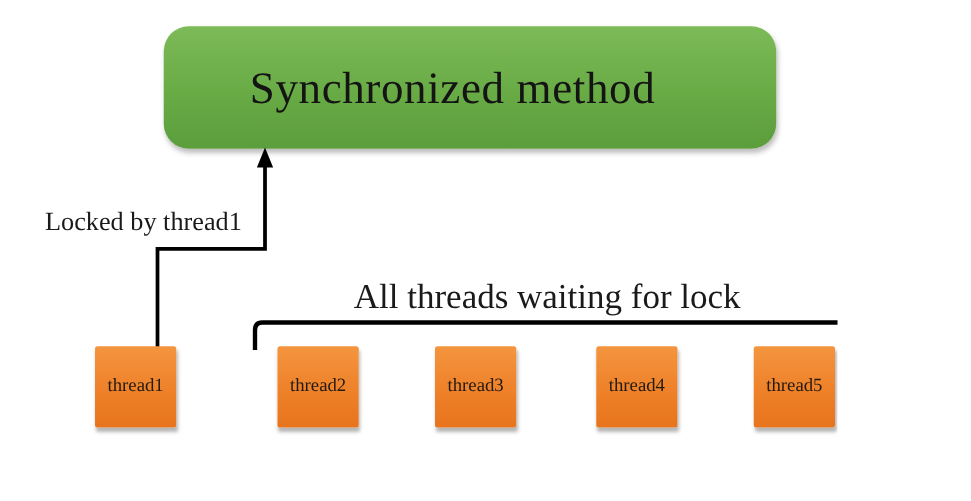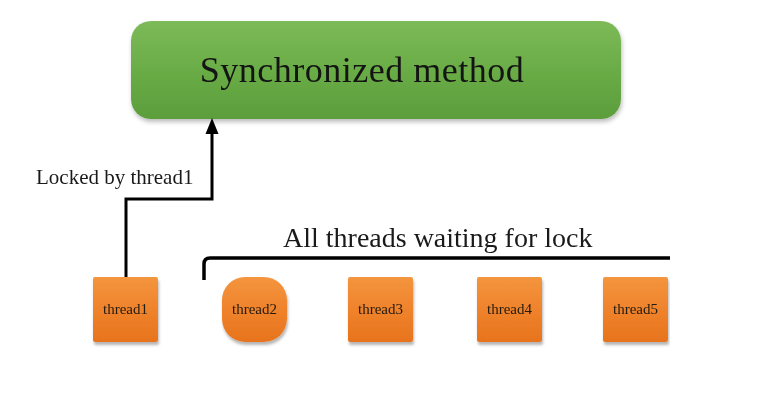--- a/index.html
+++ b/index.html
@@ -70,22 +70,22 @@
     box-shadow: 1px 3px 3px rgba(120,120,120,0.55);
     display: flex;
     align-items: center;
     justify-content: center;
   }
   .thread-box .label {
     font-size: 15px;
     color: #231a10;
     white-space: nowrap;
   }
-  .t1 { left: 93px; }
-  .t2 { left: 222px; border-radius: 23px; }
+  .t1 { left: 76px; }
+  .t2 { left: 222px; }
   .t3 { left: 348px; }
   .t4 { left: 477px; }
   .t5 { left: 603px; }
 </style>
 </head>
 <body>
 
 <div class="canvas">
 
   <div class="method-box">

